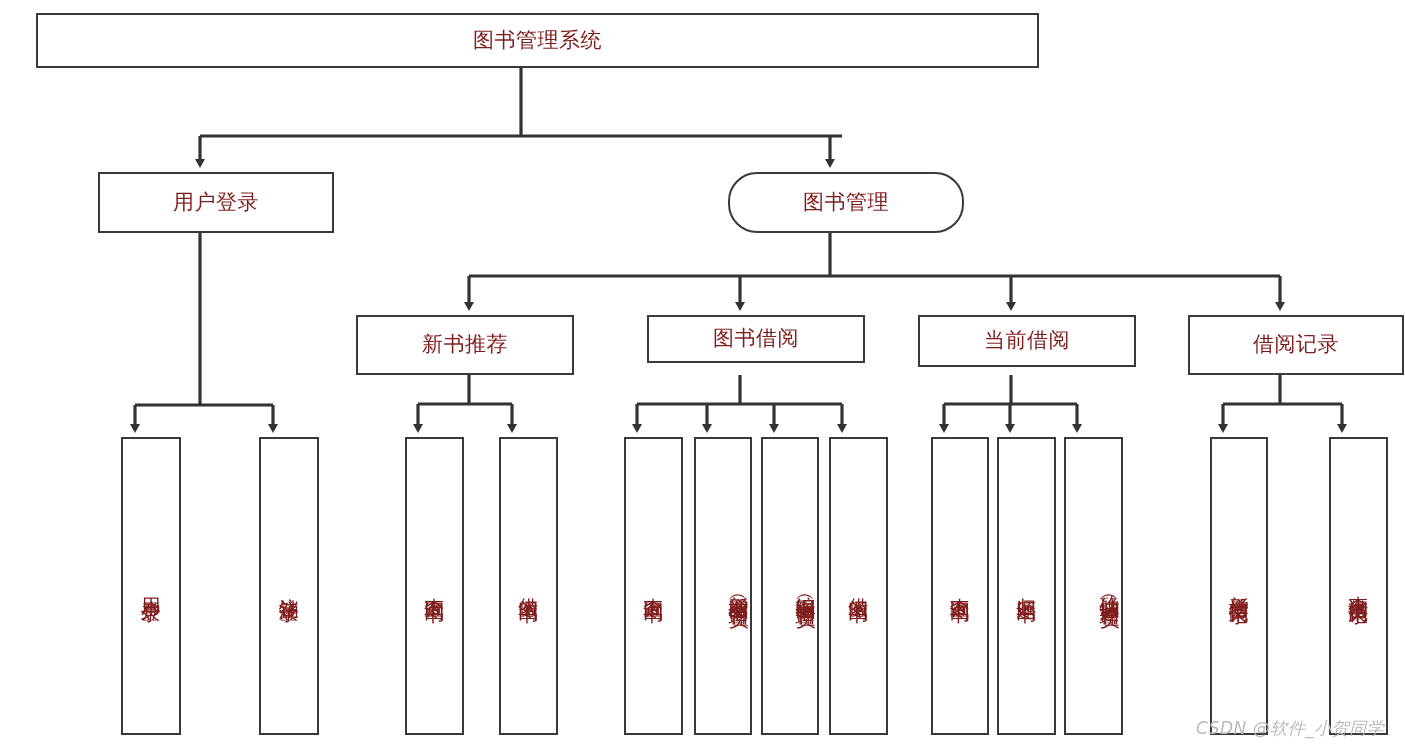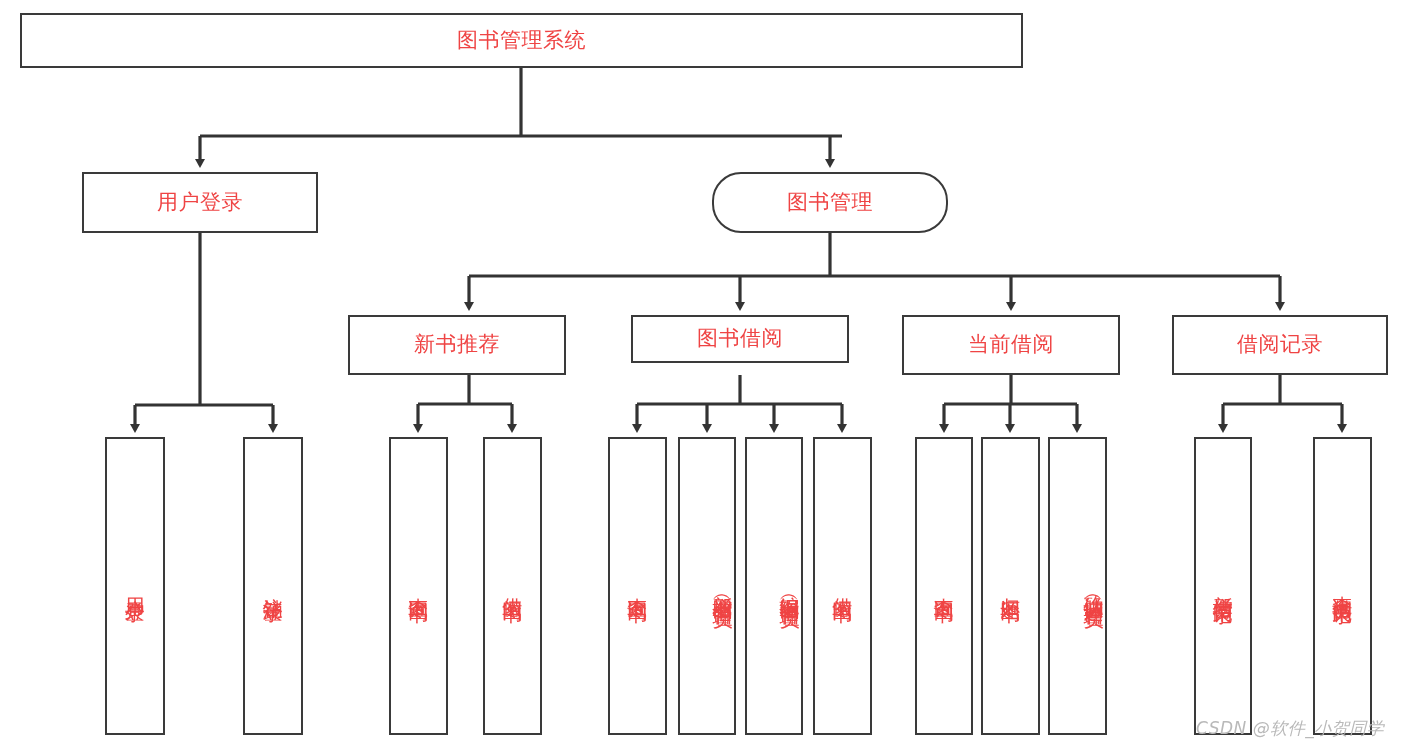--- a/index.html
+++ b/index.html
@@ -22,26 +22,27 @@
     left: 0;
     top: 0;
     width: 1405px;
     height: 747px;
   }
   .node {
     position: absolute;
     box-sizing: border-box;
     border: 2px solid #3a3a3a;
     background: #ffffff;
-    color: #ef4444;
+    color: #7f1d1d;
     display: flex;
     align-items: center;
     justify-content: center;
     text-align: left;
     line-height: 1.12;
+    margin-left: 16px;
   }
   .node.h {
     font-size: 21px;
     letter-spacing: 0.5px;
   }
   .node.v {
     writing-mode: vertical-rl;
     text-orientation: upright;
     font-size: 20px;
     letter-spacing: 2px;
@@ -122,29 +123,29 @@
   </div>
 
   <div class="node h" style="left:82px; top:172px; width:236px; height:61px;">
     <span>用户登录</span>
   </div>
 
   <div class="node h" style="left:712px; top:172px; width:236px; height:61px;border-radius:29px;">
     <span>图书管理</span>
   </div>
 
-  <div class="node h" style="left:348px; top:315px; width:218px; height:60px;">
+  <div class="node h" style="left:340px; top:315px; width:218px; height:60px;">
     <span>新书推荐</span>
   </div>
 
   <div class="node h" style="left:631px; top:315px; width:218px; height:48px;">
     <span>图书借阅</span>
   </div>
 
-  <div class="node h" style="left:902px; top:315px; width:218px; height:60px;">
+  <div class="node h" style="left:902px; top:315px; width:218px; height:52px;">
     <span>当前借阅</span>
   </div>
 
   <div class="node h" style="left:1172px; top:315px; width:216px; height:60px;">
     <span>借阅记录</span>
   </div>
 
   <div class="node v mid" style="left:105px; top:437px; width:60px; height:298px;">
     <span>用户登录</span>
   </div>

